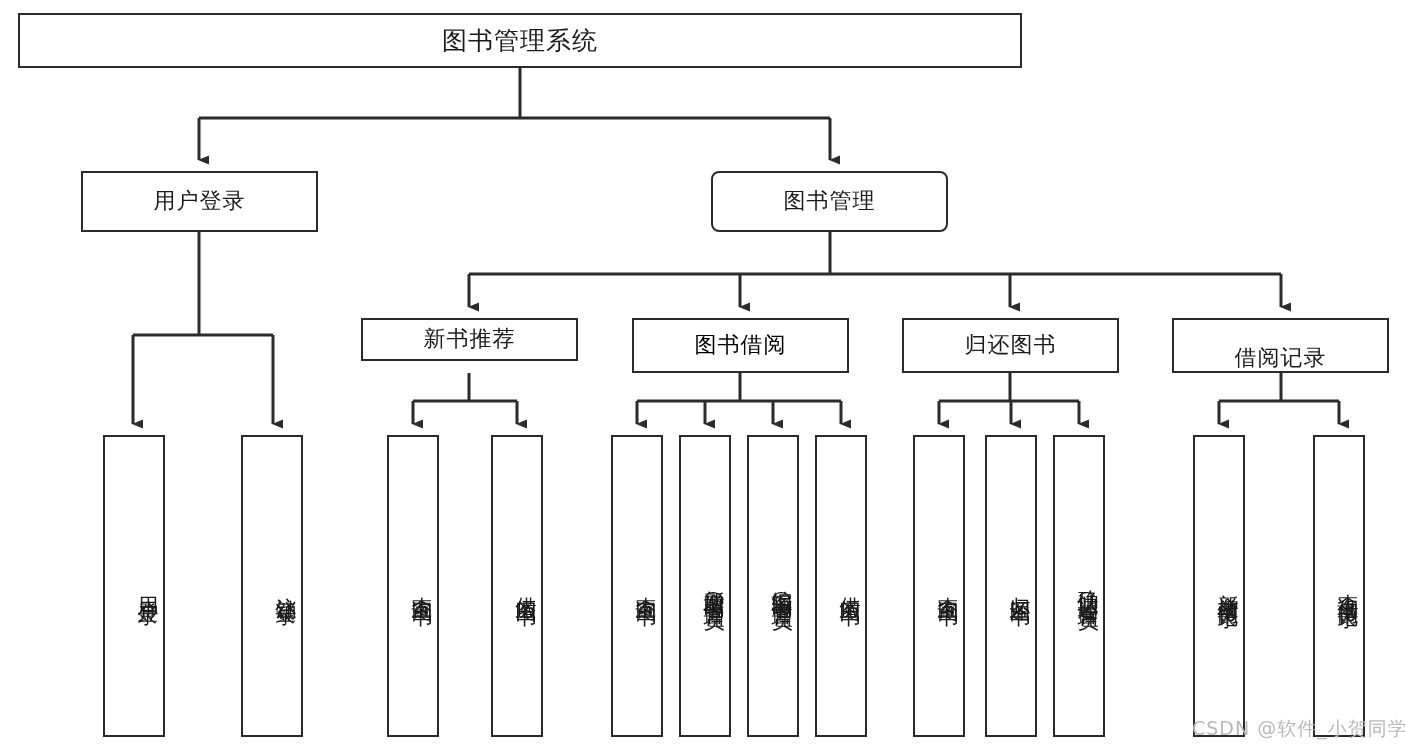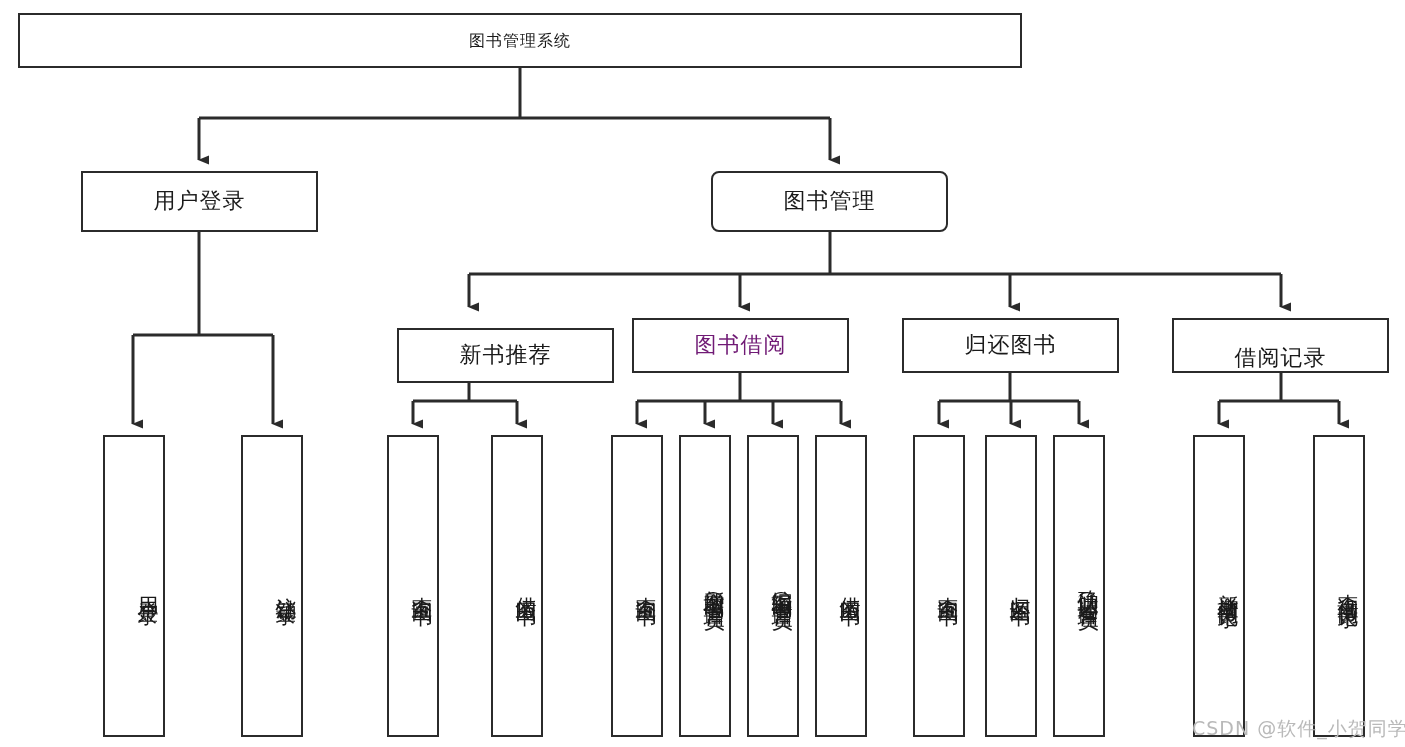--- a/index.html
+++ b/index.html
@@ -37,21 +37,21 @@
     justify-content: center;
     text-align: center;
     z-index: 2;
   }
   .node-h {
     font-size: 22px;
     letter-spacing: 1px;
     line-height: 1.2;
   }
   .node-root {
-    font-size: 16px;
+    font-size: 25px;
   }
   .node-v {
     writing-mode: vertical-rl;
     text-orientation: upright;
     font-size: 21px;
     line-height: 1.45;
     letter-spacing: 3px;
     padding: 6px 0;
     align-items: flex-start;
     justify-content: center;
@@ -131,24 +131,24 @@
     <span>图书管理系统</span>
   </div>
 
   <div class="node node-h" style="left: 81px; top: 171px; width: 237px; height: 61px; border-color: rgb(43, 43, 43); background: rgb(255, 255, 255); color: rgb(26, 26, 26);">
     <span>用户登录</span>
   </div>
   <div class="node node-h" style="left: 711px; top: 171px; width: 237px; height: 61px; border-color: rgb(43, 43, 43); background: rgb(255, 255, 255); color: rgb(26, 26, 26); border-radius: 8px;">
     <span>图书管理</span>
   </div>
 
-  <div class="node node-h" style="left: 361px; top: 328px; width: 217px; height: 55px; border-color: rgb(43, 43, 43); background: rgb(255, 255, 255); color: rgb(26, 26, 26); margin-left: 36px;">
+  <div class="node node-h" style="left: 361px; top: 318px; width: 217px; height: 43px; border-color: rgb(43, 43, 43); background: rgb(255, 255, 255); color: rgb(26, 26, 26);">
     <span>新书推荐</span>
   </div>
-  <div class="node node-h" style="left: 632px; top: 318px; width: 217px; height: 55px; border-color: rgb(43, 43, 43); background: rgb(255, 255, 255); color: #701a75;">
+  <div class="node node-h" style="left: 632px; top: 318px; width: 217px; height: 55px; border-color: rgb(43, 43, 43); background: rgb(255, 255, 255); color: #000000;">
     <span>图书借阅</span>
   </div>
   <div class="node node-h" style="left: 902px; top: 318px; width: 217px; height: 55px; border-color: rgb(43, 43, 43); background: rgb(255, 255, 255); color: rgb(26, 26, 26);">
     <span>归还图书</span>
   </div>
   <div class="node node-h" style="left: 1172px; top: 318px; width: 217px; height: 55px; border-color: rgb(43, 43, 43); background: rgb(255, 255, 255); color: rgb(26, 26, 26); align-items: flex-end;">
     <span>借阅记录</span>
   </div>
 
   <div class="node node-v" style="left: 103px; top: 435px; width: 62px; height: 302px; border-color: rgb(43, 43, 43); background: rgb(255, 255, 255); color: rgb(26, 26, 26);">

